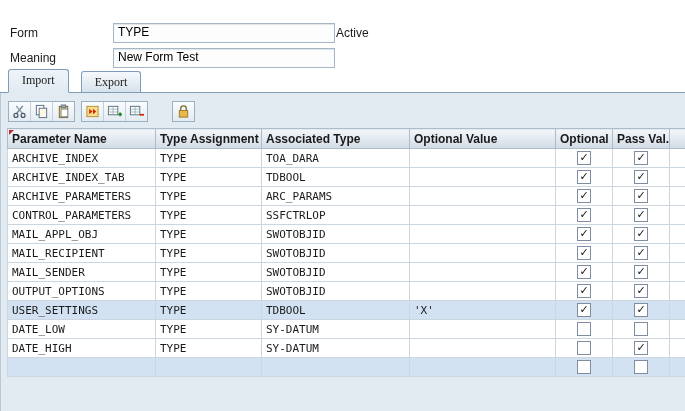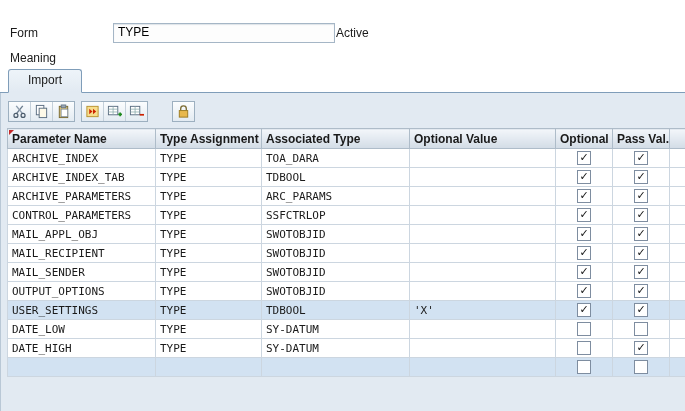--- a/index.html
+++ b/index.html
@@ -18,23 +18,23 @@
     box-shadow:inset 0 1px 1px rgba(130,150,170,.25);
   }
   .hdr .status{position:absolute;left:336px;}
   
   .tabstrip{
     position:absolute;left:0;top:70px;width:685px;height:23px;
     display:flex;align-items:flex-end;padding-left:8px;box-sizing:border-box;
     border-bottom:1px solid #7f9db9;background:#fff;
   }
   .tab{
-    height:20px;line-height:20px;padding:0 19px;margin-right:12px;
+    height:20px;line-height:20px;padding:0 13px;margin-right:12px;
     border:1px solid #7f9db9;border-bottom:none;border-radius:3px 3px 0 0;
-    background:linear-gradient(#f6fafc,#d7e2ec);white-space:nowrap;cursor:default;
+    background:linear-gradient(#f6fafc,#d7e2ec);white-space:nowrap;cursor:default;font-family:Liberation Serif, serif;
   }
   .tab.active{
     background:linear-gradient(#eef4f9,#e2eaf2);height:22px;position:relative;z-index:2;
     margin-bottom:-1px;border-bottom:1px solid #e2eaf2;
   }
   
   .panel{
     position:absolute;left:0;top:93px;width:685px;height:318px;
     background:#e2eaf2;border-left:1px solid #b9c8d6;box-sizing:border-box;
   }
@@ -80,24 +80,26 @@
 </style>
 </head>
 <body>
 
 <div class="hdr">
   <span class="lbl" style="top:10px">Form</span>
   <div class="inp" style="top:7px">TYPE</div>
   <span class="status" style="top:10px">Active</span>
 
   <span class="lbl" style="top:35px">Meaning</span>
+  <div class="inp" style="top:32px">New Form Test</div>
 </div>
 
 <div class="tabstrip">
     <div class="tab active">Import</div>
+    <div class="tab">Export</div>
   </div>
 
 <div class="panel">
   <div class="toolbar">
       <div class="tgroup">
         <div class="tbtn">
           <svg width="15" height="15" viewBox="0 0 16 16">
             <path d="M4.5 10.5 L11.5 2" stroke="#6a7b8c" stroke-width="1.5" fill="none"></path>
             <path d="M11.5 10.5 L4.5 2" stroke="#8a9aab" stroke-width="1.5" fill="none"></path>
             <circle cx="4.2" cy="12.2" r="2.1" fill="none" stroke="#4a5a6a" stroke-width="1.3"></circle>

